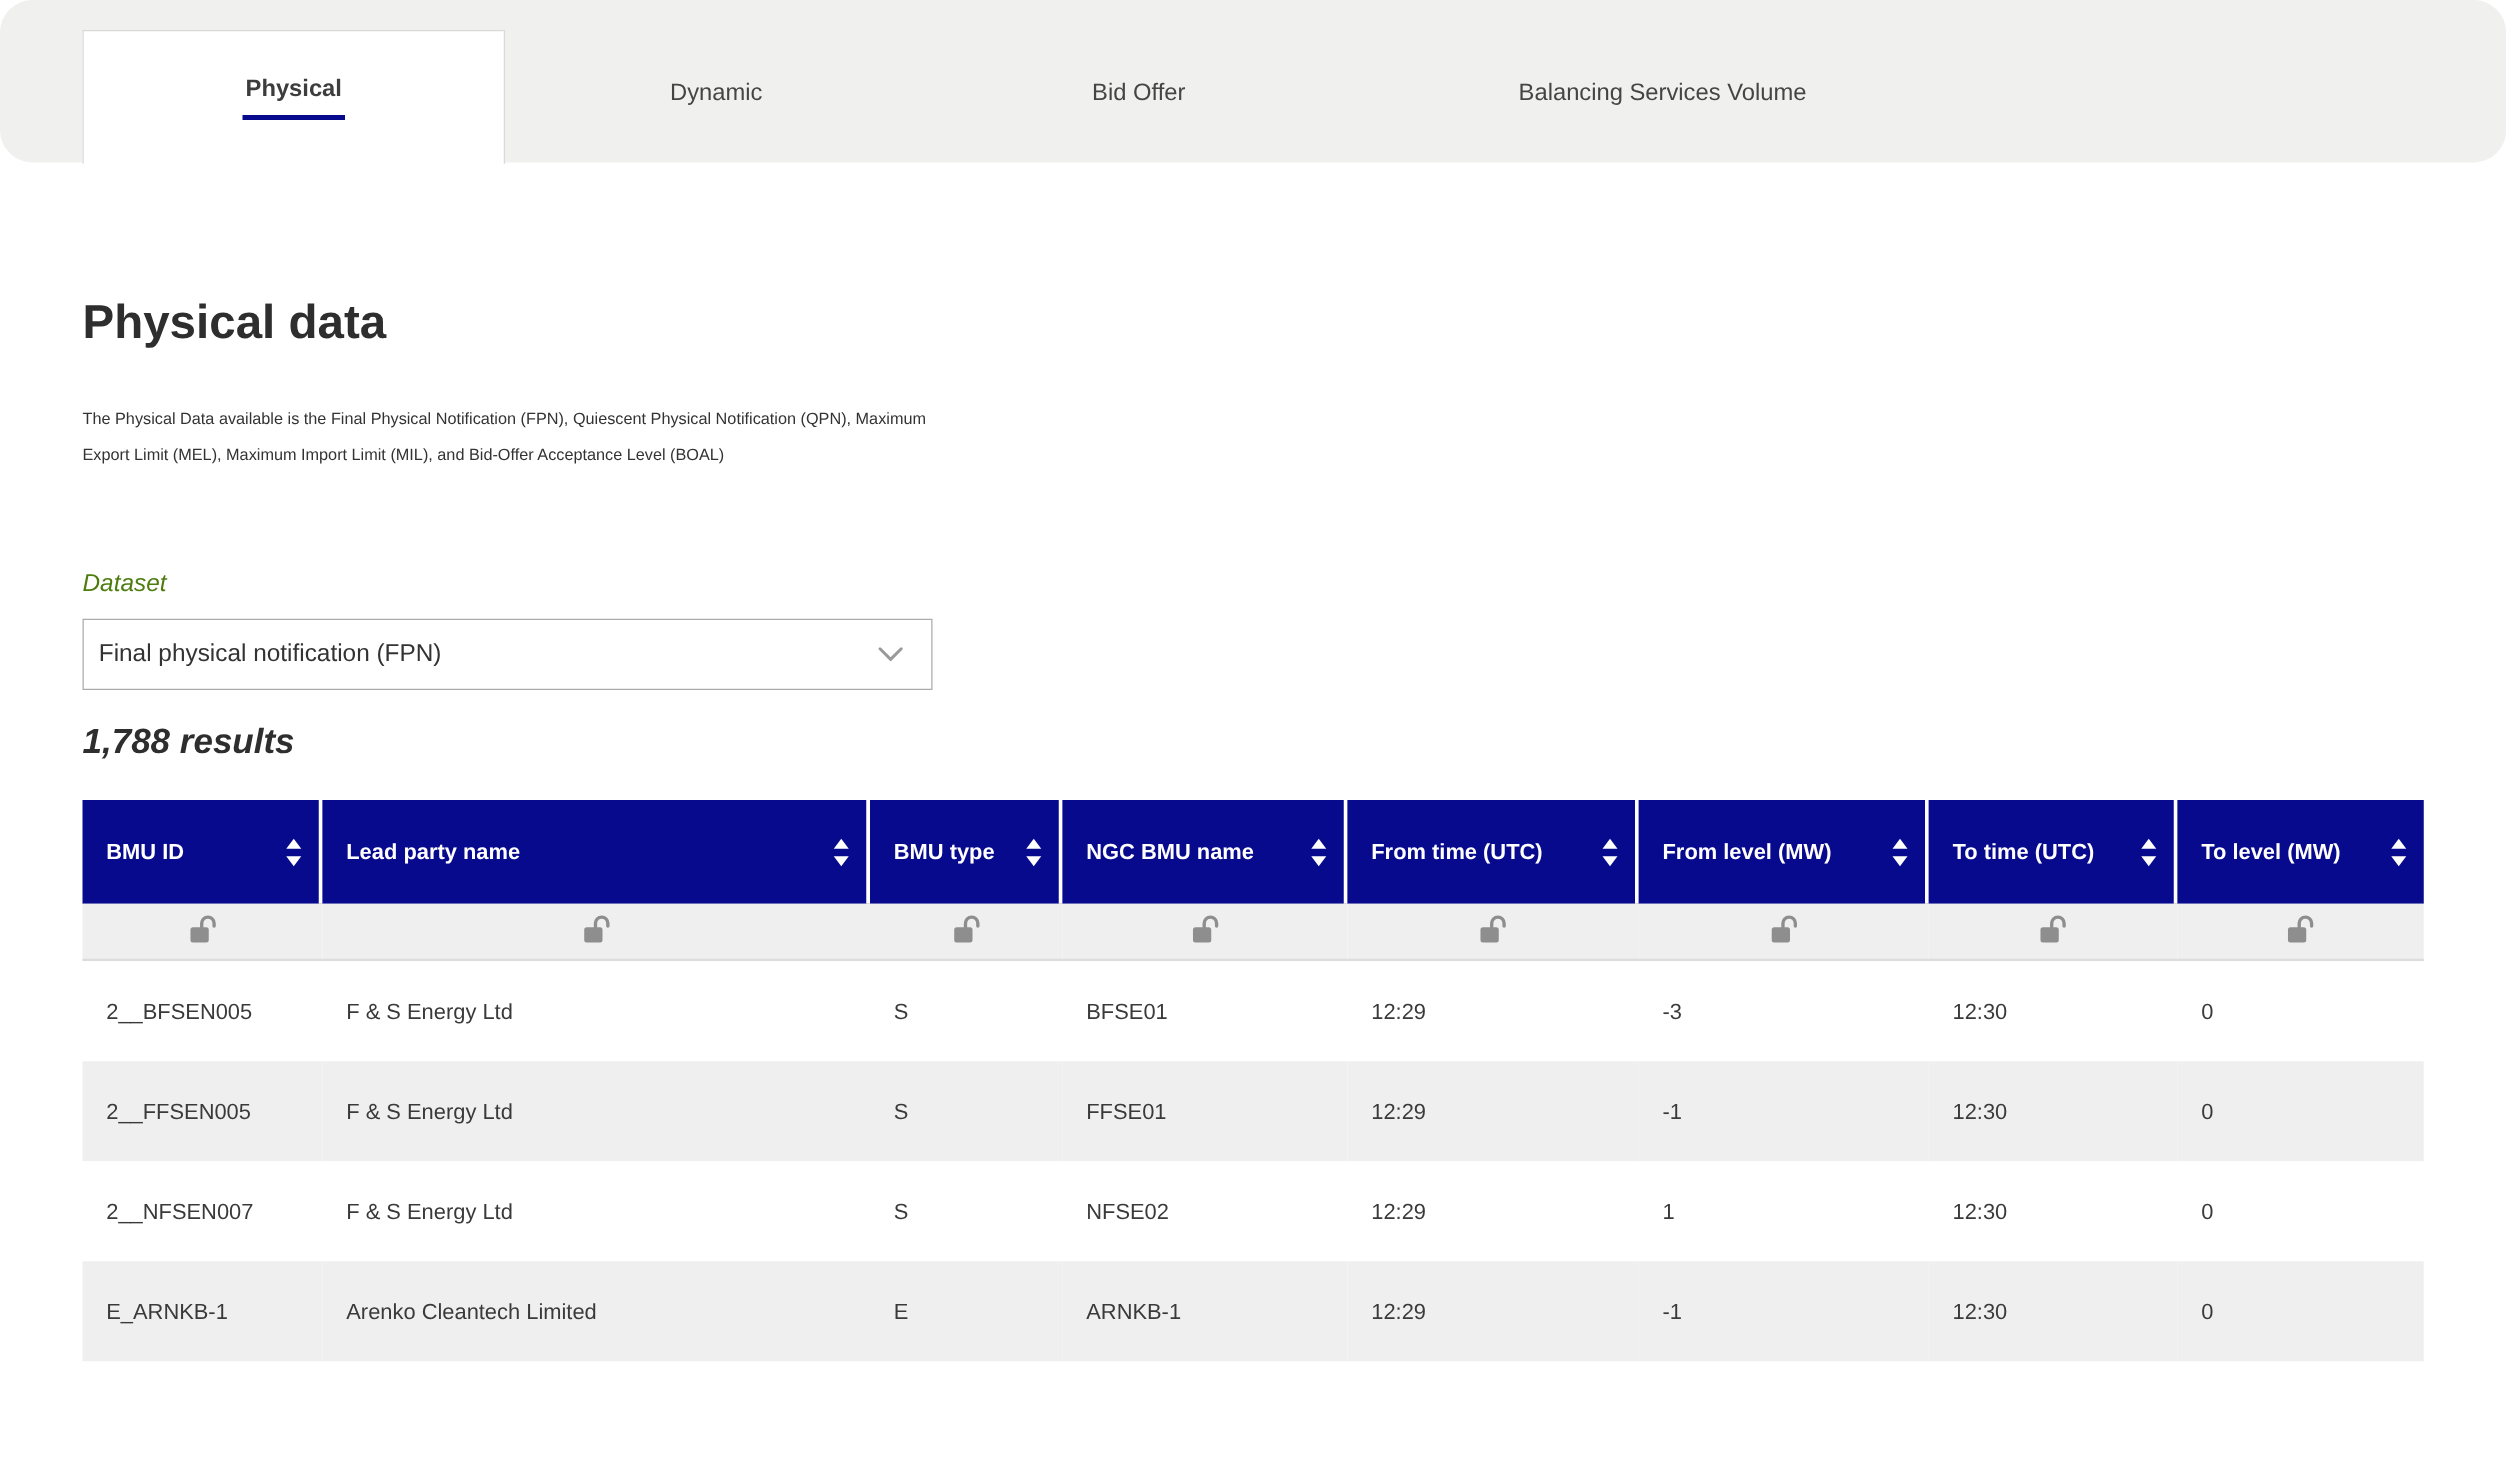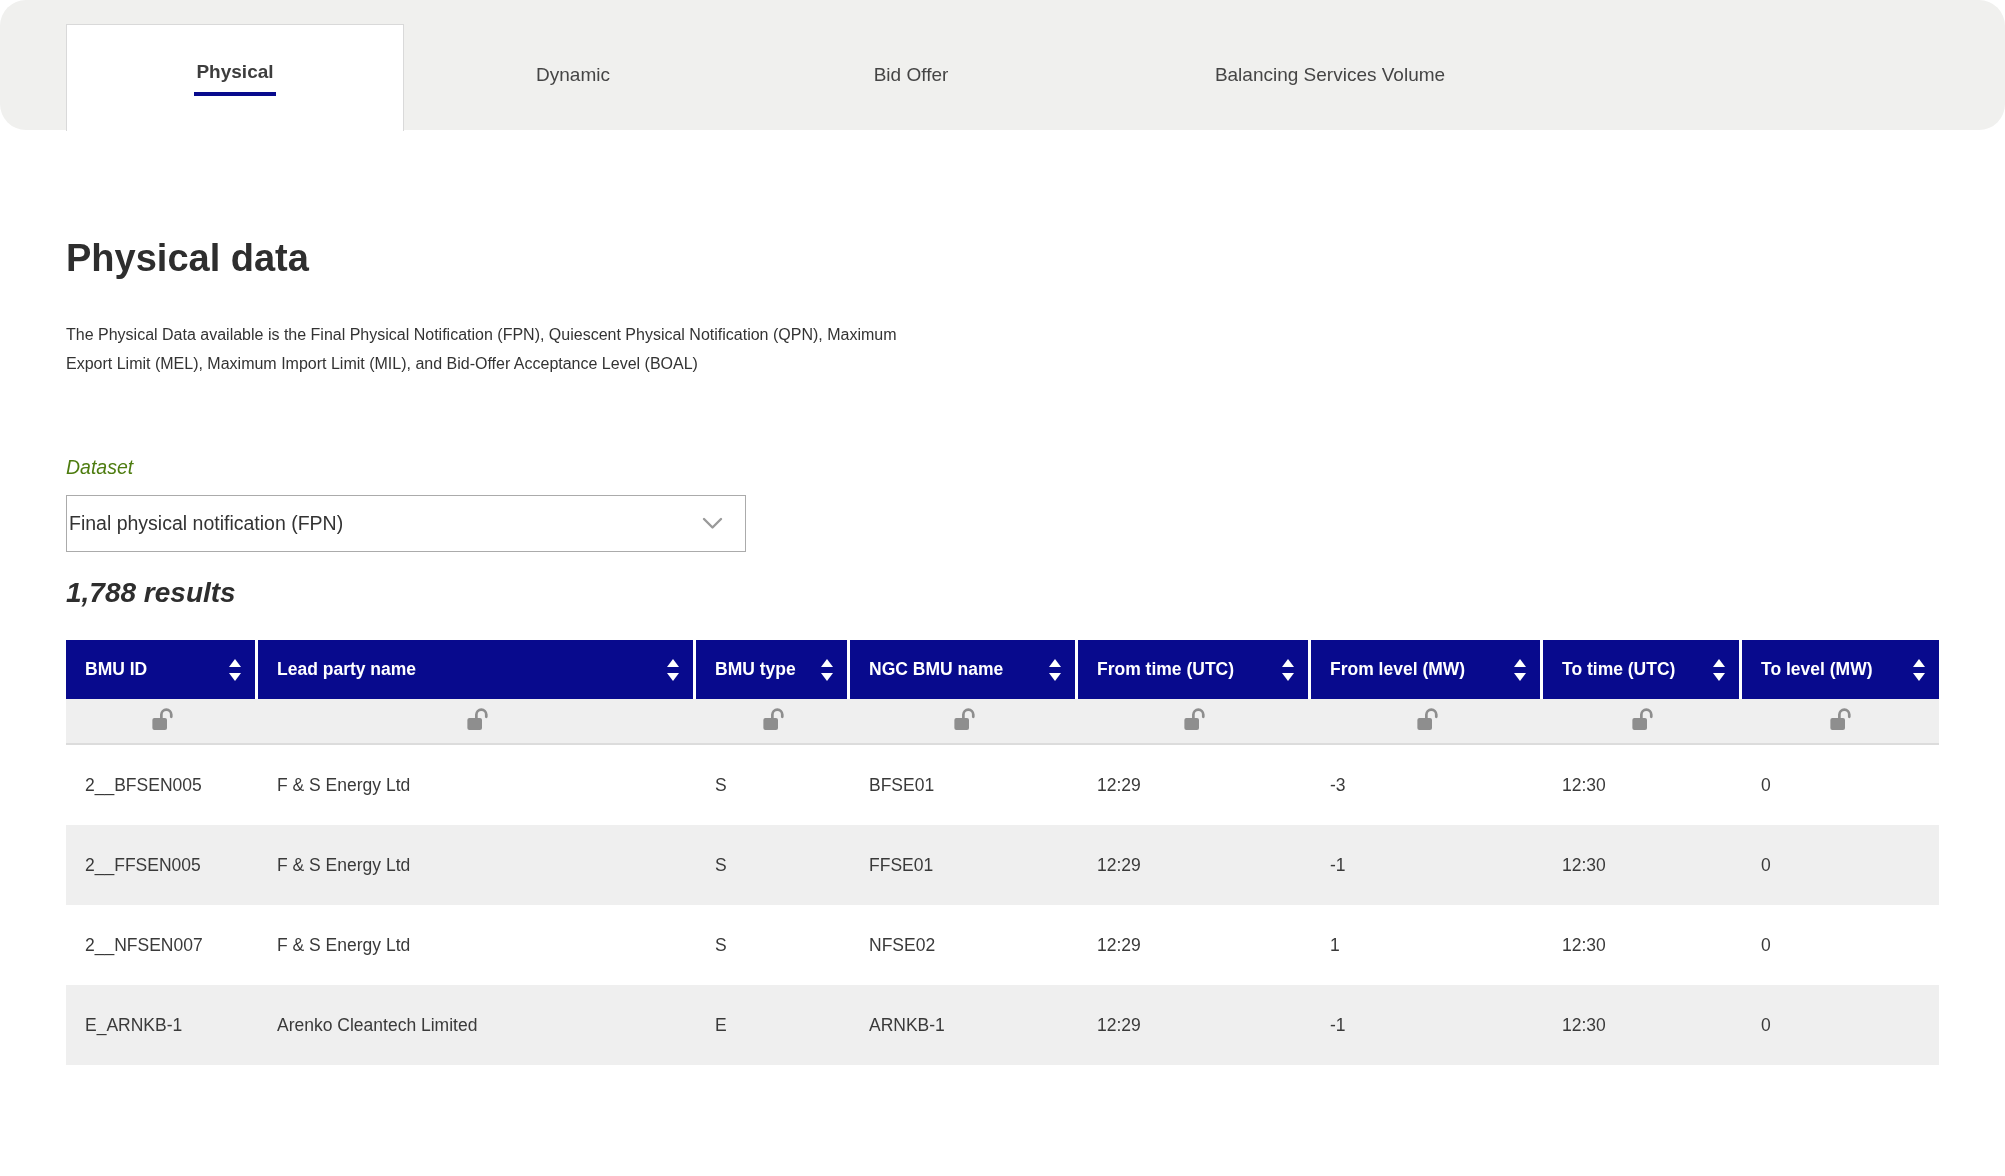--- a/index.html
+++ b/index.html
@@ -33,41 +33,41 @@
   }
   .tab-label{font-size:19px;color:#454545;}
   .tab.active .tab-label{
     font-weight:700;color:#3d3d3d;padding:0 2px 9px 2px;
     border-bottom:4px solid var(--navy);
   }
 
   
   .content{padding:0 66px;}
   .page-title{margin:104px 0 0;font-size:38px;line-height:48px;font-weight:700;color:var(--text-dark);}
-  .description{margin-top:38px;font-size:16px;line-height:29px;color:#333;}
+  .description{margin-top:38px;font-size:13px;line-height:29px;color:#333;}
   .learn-more-wrap{margin-top:14px;}
   .learn-more{display:inline-block;font-size:19px;color:var(--link);text-decoration:underline;cursor:pointer;}
 
   .dataset-label{margin-top:78px;font-size:19.5px;color:#4d7c0f;font-style:italic;}
   .dataset-select{
     margin-top:16px;width:680px;height:57px;border:1px solid #ababab;background:#fff;
     display:flex;align-items:center;justify-content:space-between;
-    padding:0 22px 0 2px;font-size:19.5px;color:#333;cursor:pointer;
+    padding:0 22px 0 12px;font-size:19.5px;color:#333;cursor:pointer;
   }
   .chevron{flex:0 0 auto;margin-left:12px;}
 
   .results-count{margin-top:24px;font-size:28px;line-height:34px;font-weight:700;color:var(--text-dark);font-style:italic;}
 
   
   table.data-table{
     margin-top:30px;width:1873px;table-layout:fixed;
     border-collapse:separate;border-spacing:0;
   }
   .data-table th{
-    background:var(--navy);height:59px;padding:0;vertical-align:middle;
+    background:var(--navy);height:83px;padding:0;vertical-align:middle;
     border-right:3px solid #fff;cursor:pointer;margin-top:40px;
   }
   .data-table th:last-child{border-right:none;}
   .th-inner{display:flex;align-items:center;padding:0 14px 0 19px;color:#fff;}
   .th-label{font-size:17.5px;font-weight:700;white-space:nowrap;overflow:hidden;}
   .sort-stack{margin-left:auto;display:flex;flex-direction:column;gap:6px;padding-left:10px;}
   .tri-up{width:0;height:0;border-left:6px solid transparent;border-right:6px solid transparent;border-bottom:8px solid #fff;cursor:pointer;}
   .tri-down{width:0;height:0;border-left:6px solid transparent;border-right:6px solid transparent;border-top:8px solid #fff;cursor:pointer;}
 
   .lock-row td{

